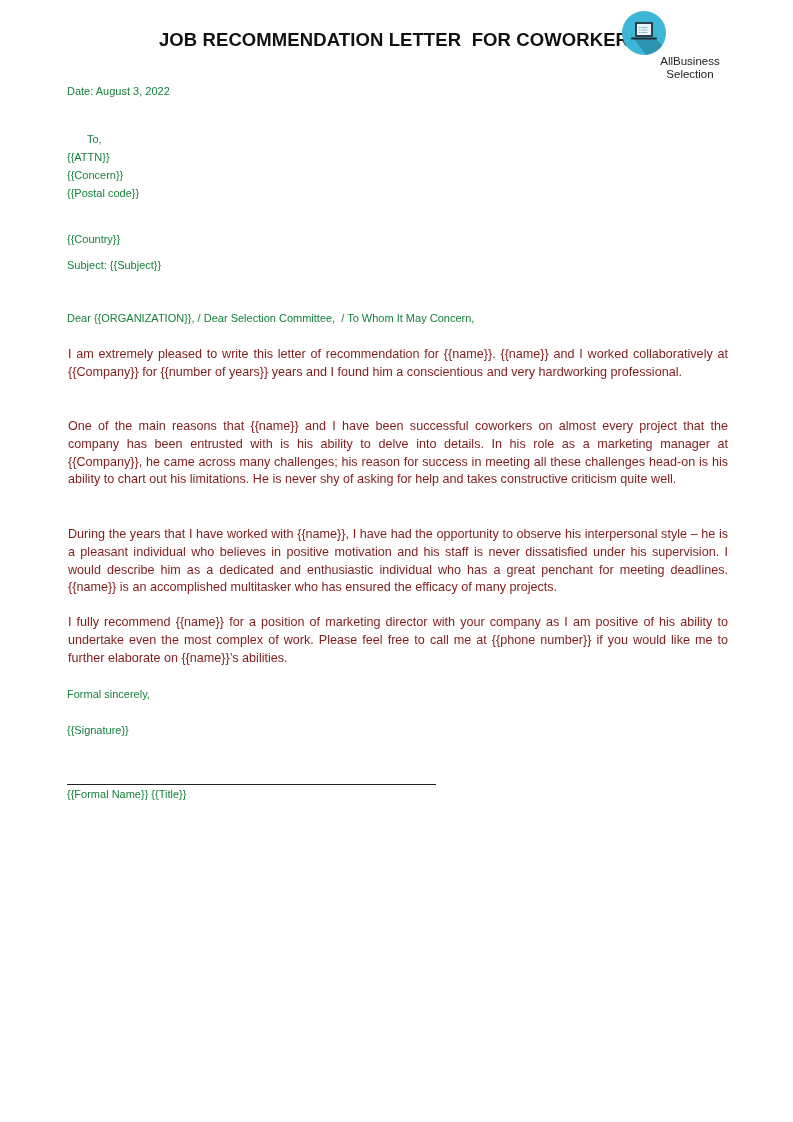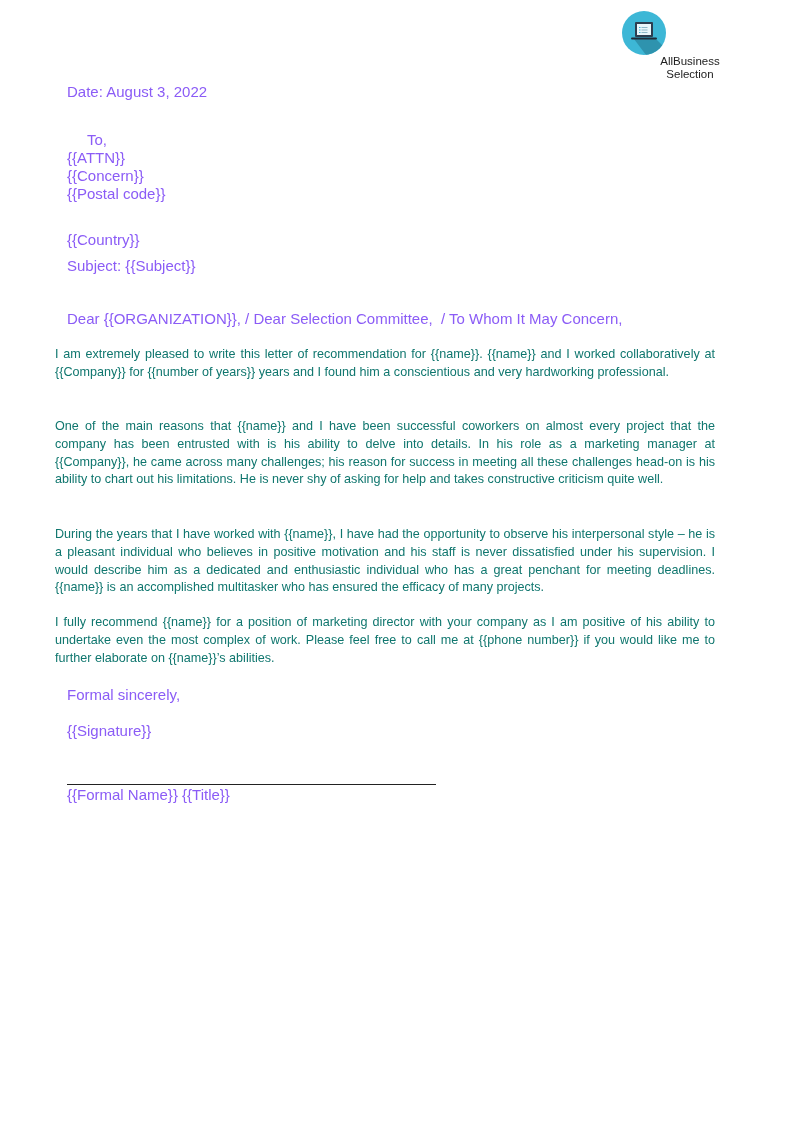--- a/index.html
+++ b/index.html
@@ -54,45 +54,46 @@
       left: 0;
       top: 45px;
       width: 66px;
       text-align: center;
       font-family: "Liberation Sans", sans-serif;
       font-size: 11.5px;
       line-height: 13px;
       color: #222;
       margin-left: 44px;
     }
-    .line { position: absolute; left: 67px; font-family: "Liberation Sans", sans-serif; font-size: 15px; line-height: 17.8px; color:#8b5cf6; white-space: nowrap; }
+    .line { position: absolute; left: 67px; font-family: "Liberation Sans", sans-serif; font-size: 11px; line-height: 17.8px; color:#15803d; white-space: nowrap; }
     .para {
       position: absolute;
-      left: 55px;
+      left: 68px;
       width: 660px;
       text-align: justify;
       font-family: "Liberation Sans", sans-serif;
       font-size: 12.6px;
       line-height: 17.8px;
-      color: #0f766e;
+      color: #7f1d1d;
     }
     .sig-line {
       position: absolute;
       left: 67px;
       top: 784px;
       width: 369px;
       height: 0;
       border-top: 1px solid #222;
     }
   </style>
 </head>
 <body>
 
 <div class="page">
 
+  <div class="title">JOB RECOMMENDATION LETTER  FOR COWORKER</div>
 
   <div class="logo">
     <svg class="logo-circle" viewBox="0 0 44 44" width="44" height="44">
       <defs>
         <clipPath id="cc">
             <circle cx="22" cy="22" r="22"></circle>
           </clipPath>
       </defs>
       <circle cx="22" cy="22" r="22" fill="#3DB7D6"></circle>
       <polygon points="12,28 34,28 44,38 44,44 24,44" fill="#2E93AE" clip-path="url(#cc)"></polygon>

